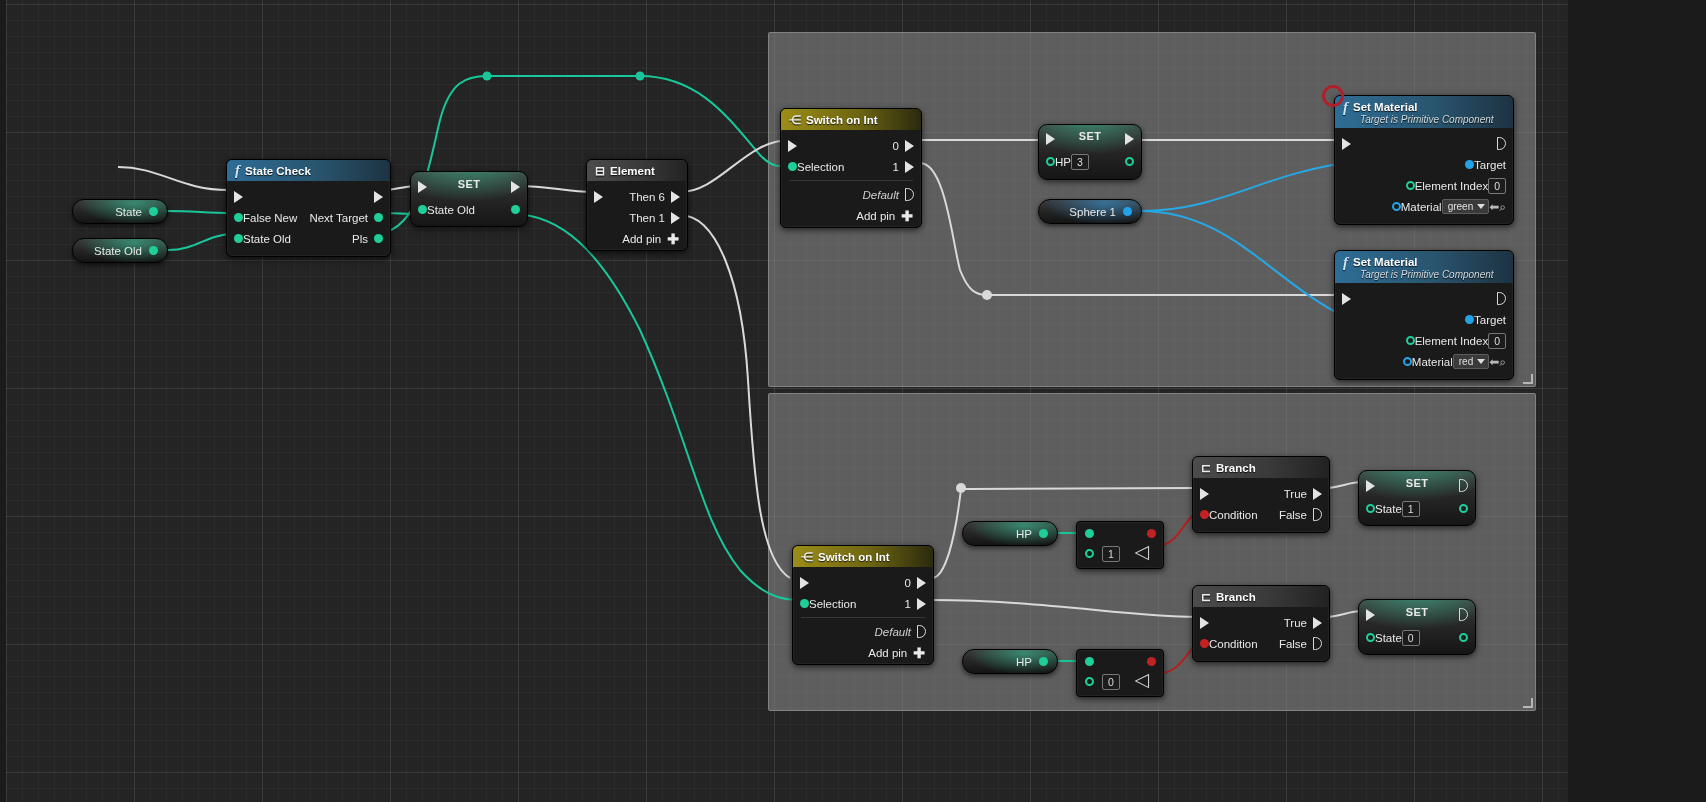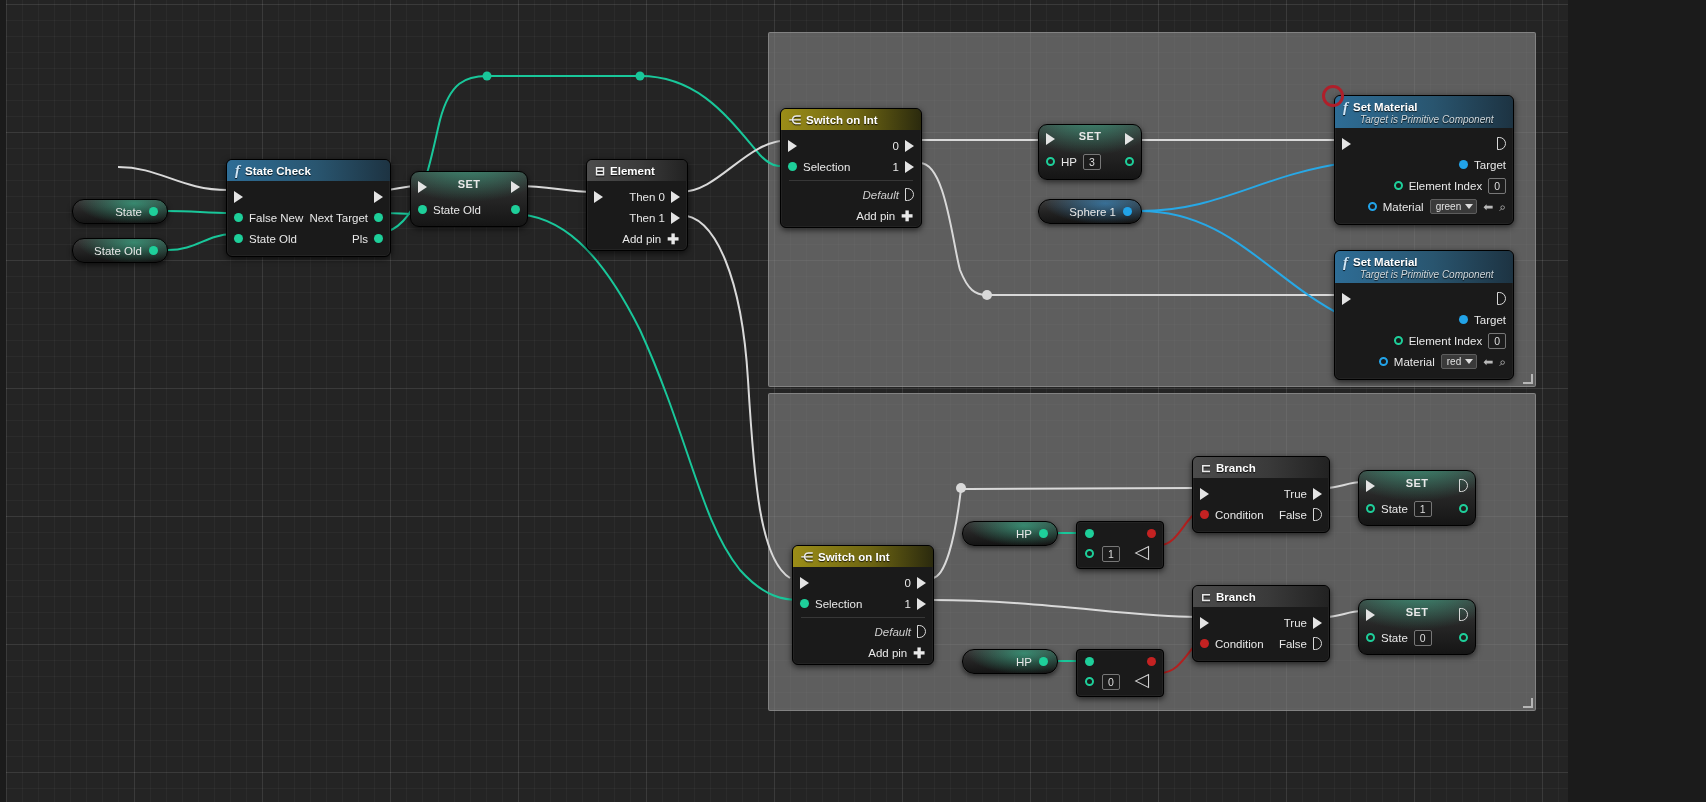--- a/index.html
+++ b/index.html
@@ -99,21 +99,21 @@
   .var-pill.blue {
     background:
       radial-gradient(ellipse 100% 150% at 65% 15%, rgba(60,160,230,.55) 0%, rgba(60,160,230,0) 60%),
       linear-gradient(to bottom,#3a3a3a 0%,#242424 50%,#141414 100%);
     padding-left: 8px;
   }
 
   
   .row { display:flex; align-items:center; height:21px; padding:0 7px; white-space:nowrap;justify-content:flex-end; }
   .row.split { justify-content:space-between; }
-  .left  { display:flex; align-items:center; gap:6px; }
+  .left  { display:flex; align-items:center; }
   .right { display:flex; align-items:center; gap:6px; justify-content:flex-end; }
 
   
   .exec {
     width:0; height:0; border-left:9px solid #e4e4e4;
     border-top:6.5px solid transparent; border-bottom:6.5px solid transparent;
   }
   .exec.hollow {
     width:9px; height:13px; border:none;
     background:none; position:relative;
@@ -291,21 +291,21 @@
 
   <div class="node" style="left:586px; top:159px; width:102px;">
     <div class="node-head h-seq">
       <span class="head-ico">⊟</span>
       <span>Element</span>
     </div>
     <div class="node-body" style="padding-bottom:3px;">
       <div class="row split">
         <span class="exec"></span>
         <span class="right">
-          <span>Then 0</span>
+          <span>Then 6</span>
           <span class="exec"></span>
         </span>
       </div>
       <div class="row" style="">
         <span class="right">
           <span>Then 1</span>
           <span class="exec"></span>
         </span>
       </div>
       <div class="addpin">

